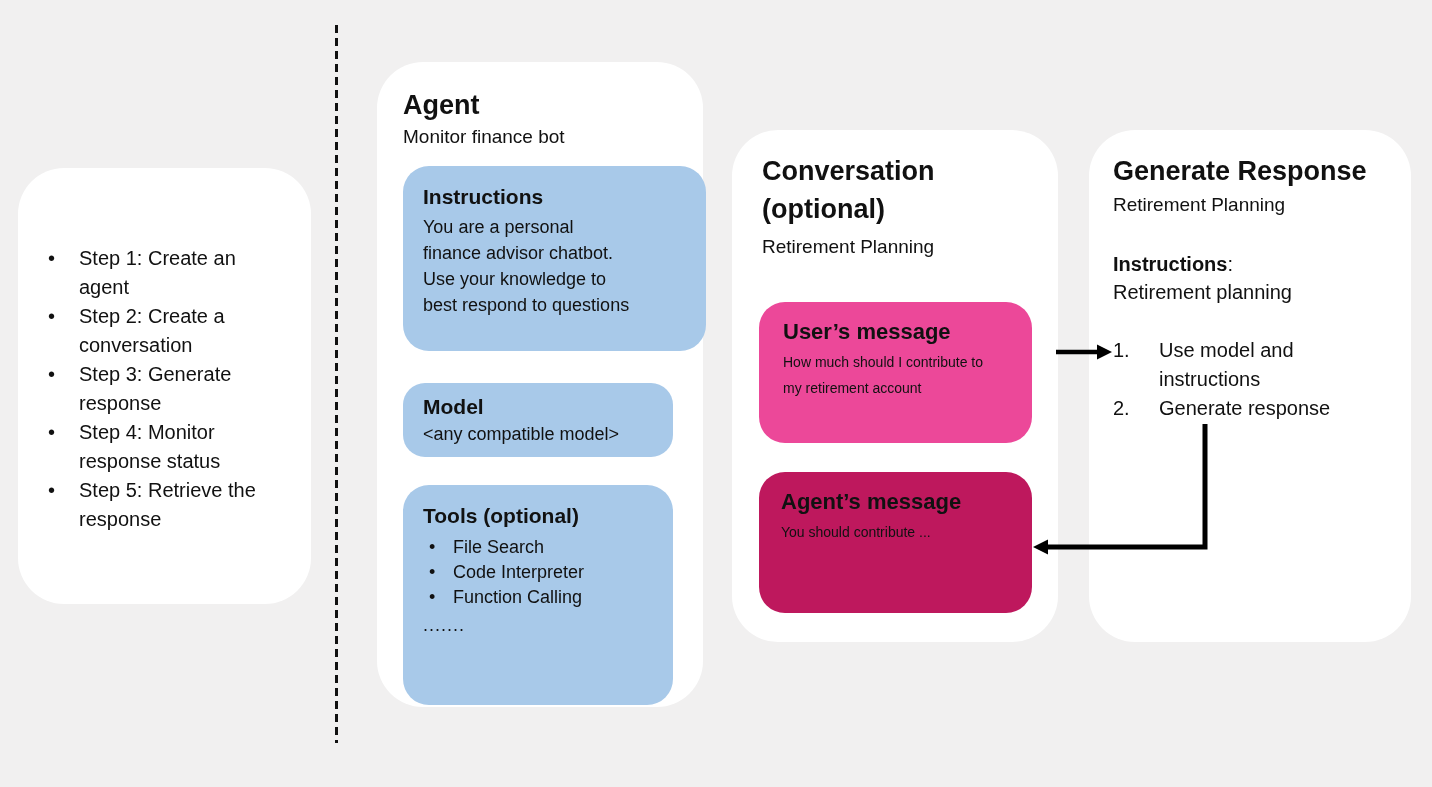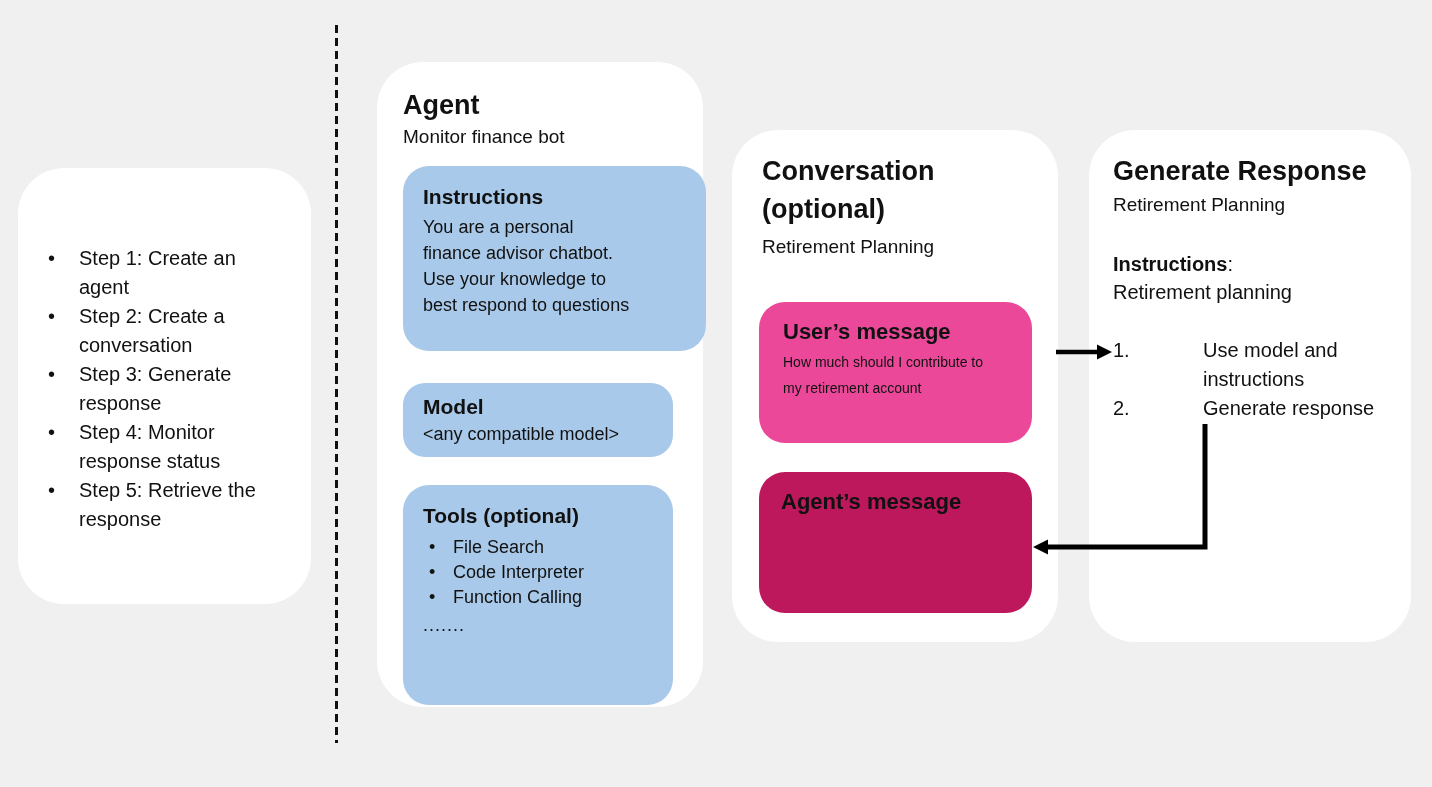--- a/index.html
+++ b/index.html
@@ -59,21 +59,21 @@
   
   .generate-card { left: 1089px; top: 130px; width: 322px; height: 512px; }
   .generate-card .card-title { left: 24px; top: 22px; width: 286px; }
   .generate-card .card-subtitle { left: 24px; top: 62px; }
   .conv-line { position: absolute; left: 24px; top: 120px; font-size: 20px; line-height: 28px; }
   .conv-line .lbl { font-weight: bold; }
   .conv-value { position: absolute; left: 24px; top: 148px; font-size: 20px; line-height: 28px; }
   .gen-list { position: absolute; left: 24px; top: 206px; list-style: none; }
   .gen-list li { display: flex; font-size: 20px; line-height: 29px; }
   .gen-list .num { width: 46px; flex: 0 0 46px; }
-  .gen-list .li-text { width: 210px; margin-left: 44px; }
+  .gen-list .li-text { width: 210px; }
   
   .arrows { position: absolute; left: 0; top: 0; width: 1432px; height: 787px; pointer-events: none; }
 </style>
 </head>
 <body>
 
 <div class="canvas">
 
   <div class="card steps-card">
     <ul class="steps-list">
@@ -140,20 +140,21 @@
     <div class="card-title">Conversation (optional)</div>
     <div class="card-subtitle">Retirement Planning</div>
 
     <div class="msg-box user-box">
       <div class="msg-title">User’s message</div>
       <div class="msg-body">How much should I contribute to my retirement account</div>
     </div>
 
     <div class="msg-box agent-box">
       <div class="msg-title">Agent’s message</div>
+      <div class="msg-body">You should contribute ...</div>
     </div>
   </div>
 
   <div class="card generate-card">
     <div class="card-title">Generate Response</div>
     <div class="card-subtitle">Retirement Planning</div>
 
     <div class="conv-line">
       <span class="lbl">Instructions</span><span>:</span>
     </div>

